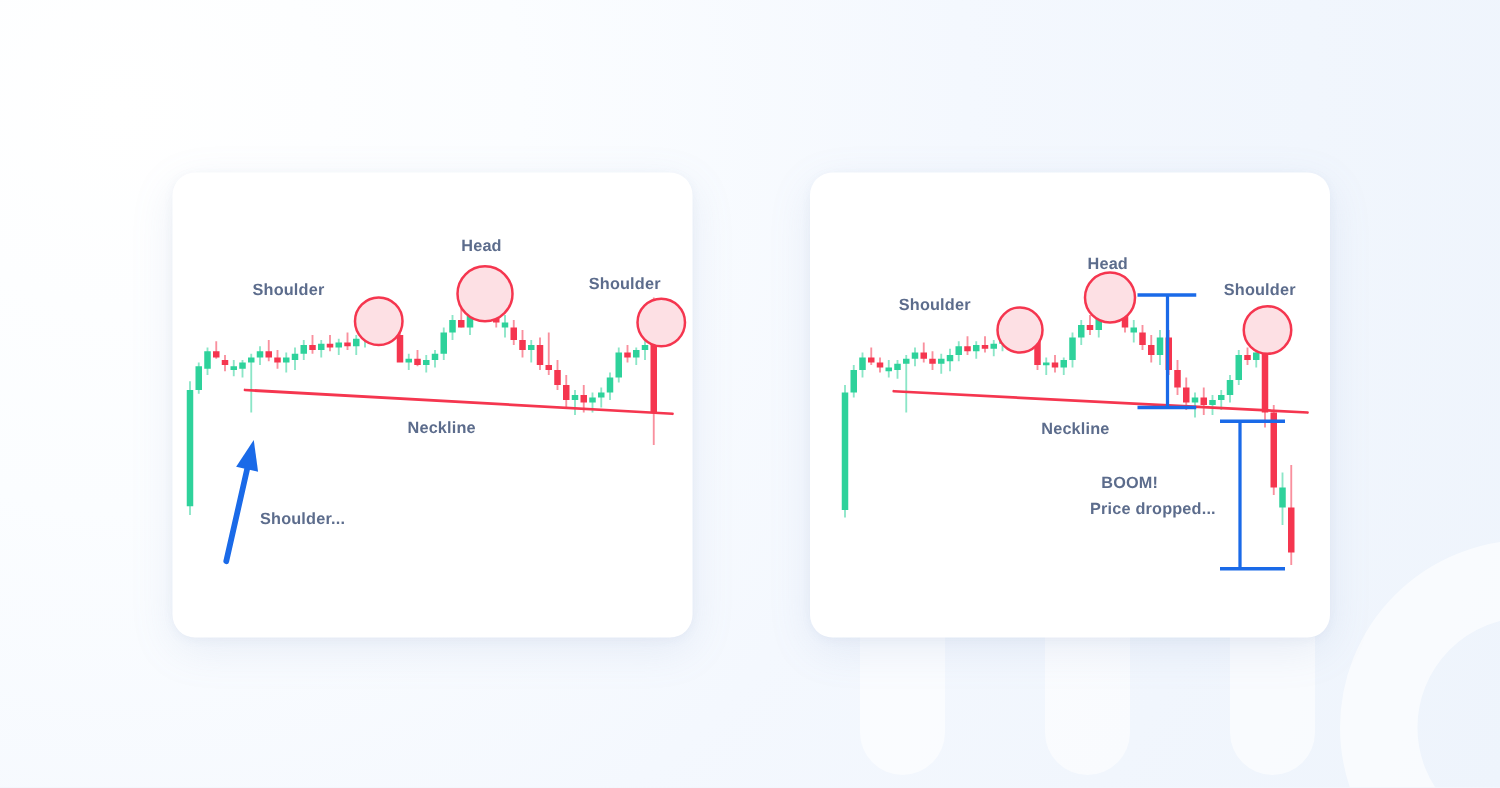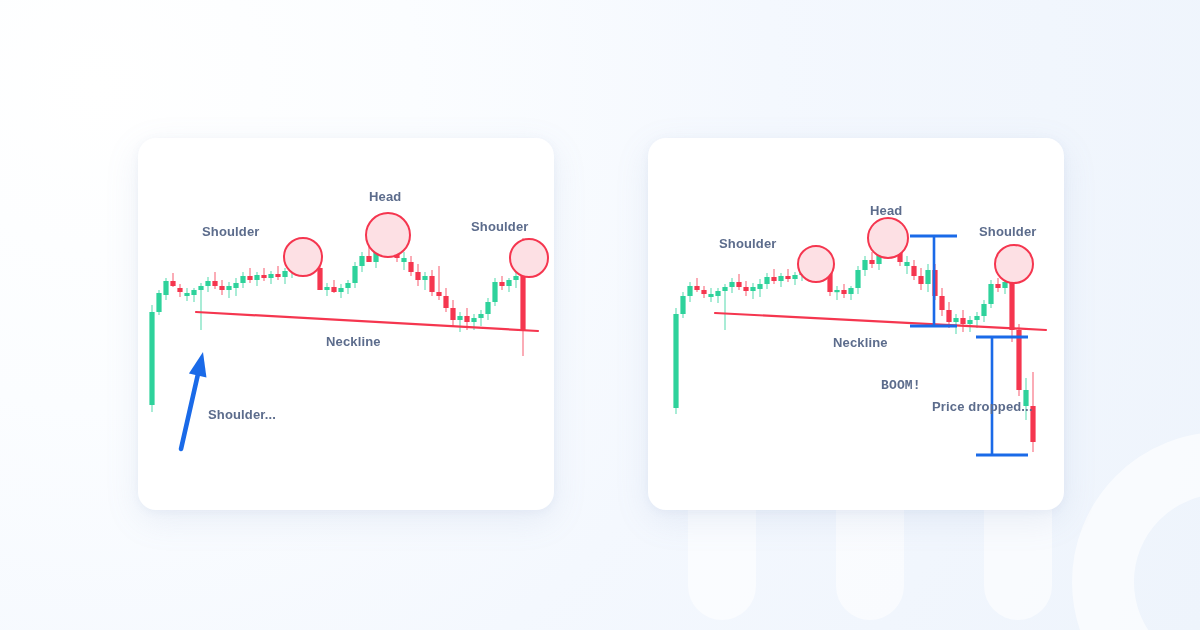--- a/index.html
+++ b/index.html
@@ -305,17 +305,17 @@
   <div id="labels">
       <div class="lbl" style="left: 202px; top: 223px;">Shoulder</div>
       <div class="lbl" style="left: 369px; top: 188px;">Head</div>
       <div class="lbl" style="left: 471px; top: 218px;">Shoulder</div>
       <div class="lbl" style="left: 326px; top: 333px;">Neckline</div>
       <div class="lbl" style="left: 208px; top: 406px;">Shoulder...</div>
       <div class="lbl" style="left: 719px; top: 235px;">Shoulder</div>
       <div class="lbl" style="left: 870px; top: 202px;">Head</div>
       <div class="lbl" style="left: 979px; top: 223px;">Shoulder</div>
       <div class="lbl" style="left: 833px; top: 334px;">Neckline</div>
-      <div class="lbl" style="left: 881px; top: 377px; font-family: Liberation Mono, monospace;">BOOM!</div>
-      <div class="lbl" style="left: 932px; top: 398px;">Price dropped...</div>
+      <div class="lbl" style="left: 881px; top: 377px;">BOOM!</div>
+      <div class="lbl" style="left: 872px; top: 398px;">Price dropped...</div>
     </div>
 
 </div>
 
 </body></html>

